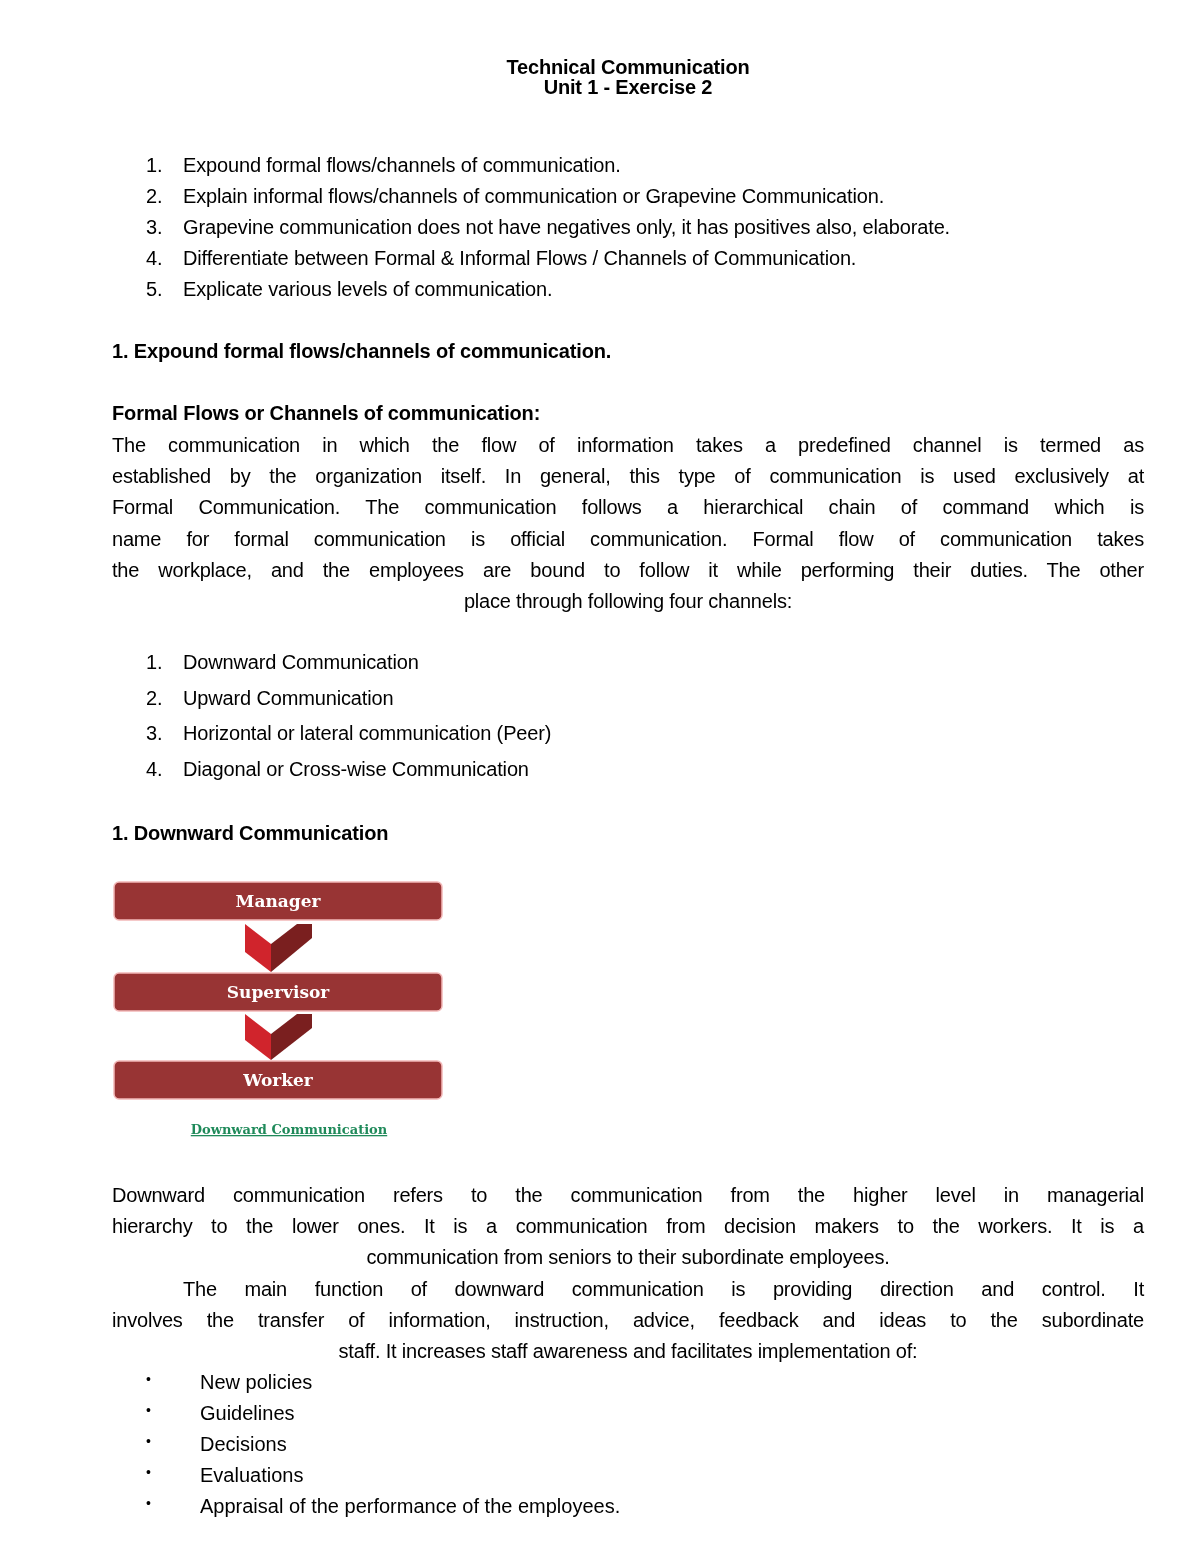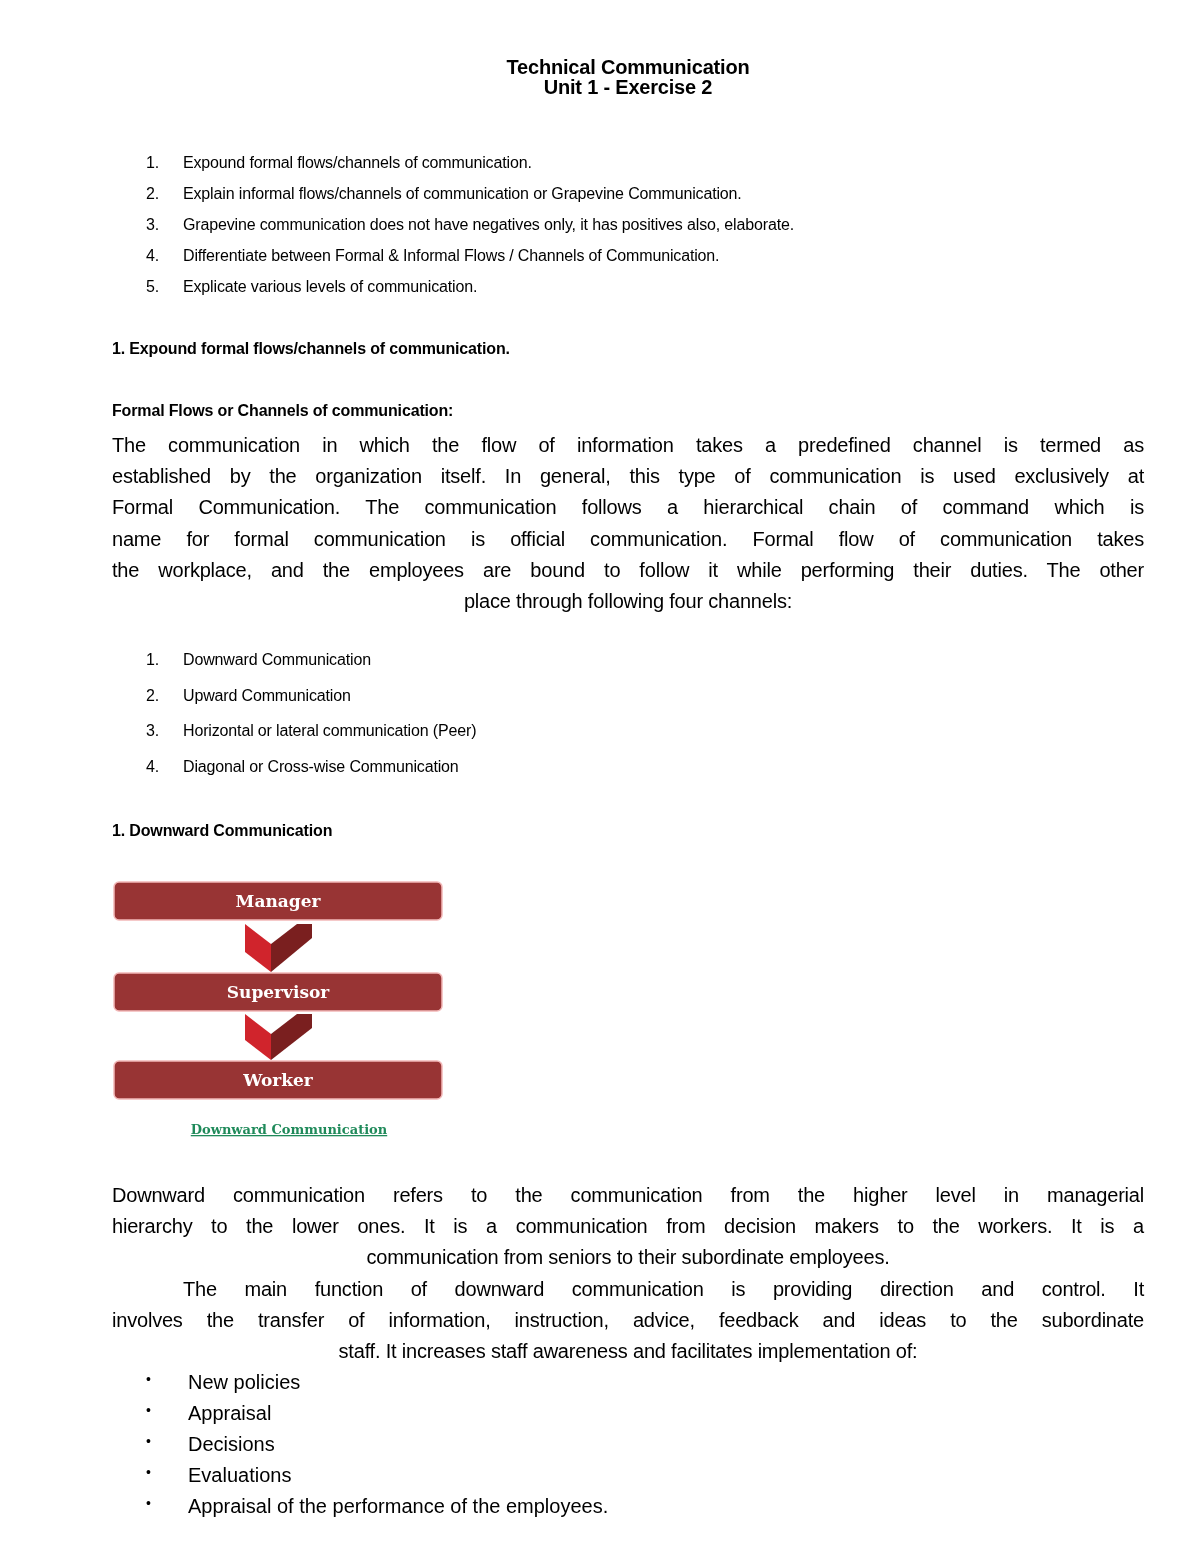--- a/index.html
+++ b/index.html
@@ -2,32 +2,32 @@
 <html><head>
 <meta charset="utf-8">
 <style>
   html, body { margin: 0; padding: 0; background: #ffffff; }
   body { width: 1200px; height: 1553px; position: relative; overflow: hidden;
          font-family: "Liberation Sans", sans-serif; color: #000; }
   .page { position: absolute; left: 112px; top: 0; width: 1032px; }
   .title { position: absolute; left: 0; width: 1032px; text-align: center;
            font-weight: bold; font-size: 20px; letter-spacing: -0.2px; }
   .t1 { top: 56px; } .t2 { top: 76px; }
-  .line { position: absolute; left: 0; font-size: 16px; white-space: nowrap; letter-spacing: -0.15px; }
+  .line { position: absolute; left: 0; font-size: 20px; white-space: nowrap; letter-spacing: -0.15px; }
   .num { position: absolute; left: 34px; }
   .numtxt { position: absolute; left: 71px; }
   .bold { font-weight: bold; }
   .para { position: absolute; left: 0; width: 1032px; font-size: 20px; line-height: 31.2px;
           text-align: justify; letter-spacing: -0.2px; }
   .para .jl { display: block; text-align: justify; text-align-last: justify; height: 31.2px; }
   .para .ll { display: block; text-align: center; height: 31.2px; }
   .indent { padding-left: 71px; }
   .bul { position: absolute; font-size: 20px; white-space: nowrap; }
   .bdot { position: absolute; left: 34px; font-size: 14px; }
-  .btxt { position: absolute; left: 76px; }
+  .btxt { position: absolute; left: 88px; }
   .diagram { position: absolute; left: 0; top: 874px; width: 340px; height: 270px; }
 </style>
 </head>
 <body>
 
 <div class="page">
 
   <div class="title t1">Technical Communication</div>
   <div class="title t2">Unit 1 - Exercise 2</div>
 
@@ -122,21 +122,21 @@
     <span class="jl">involves the transfer of information, instruction, advice, feedback and ideas to the subordinate</span>
     <span class="ll">staff. It increases staff awareness and facilitates implementation of:</span>
   </div>
 
   <div class="bul" style="top:1371px">
     <span class="bdot">•</span>
     <span class="btxt">New policies</span>
   </div>
   <div class="bul" style="top:1402px">
     <span class="bdot">•</span>
-    <span class="btxt">Appraisal</span>
+    <span class="btxt">Guidelines</span>
   </div>
   <div class="bul" style="top:1433px">
     <span class="bdot">•</span>
     <span class="btxt">Decisions</span>
   </div>
   <div class="bul" style="top:1464px">
     <span class="bdot">•</span>
     <span class="btxt">Evaluations</span>
   </div>
   <div class="bul" style="top:1495px">

